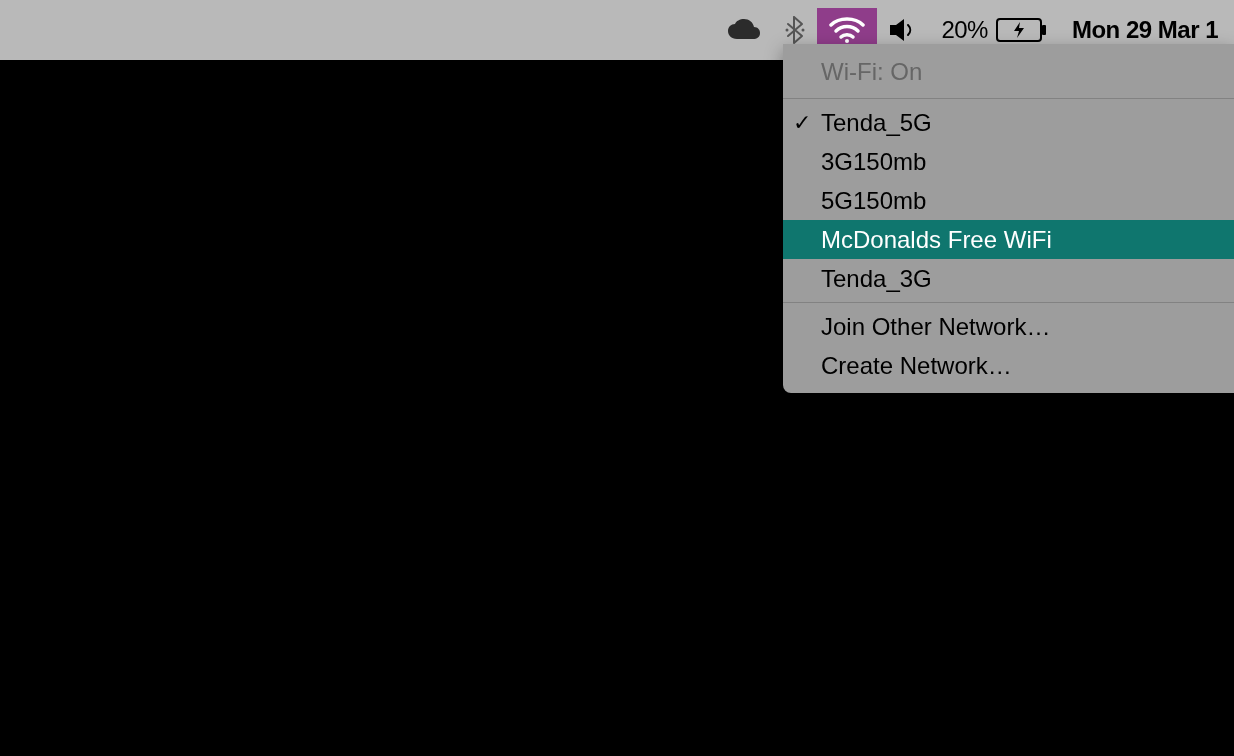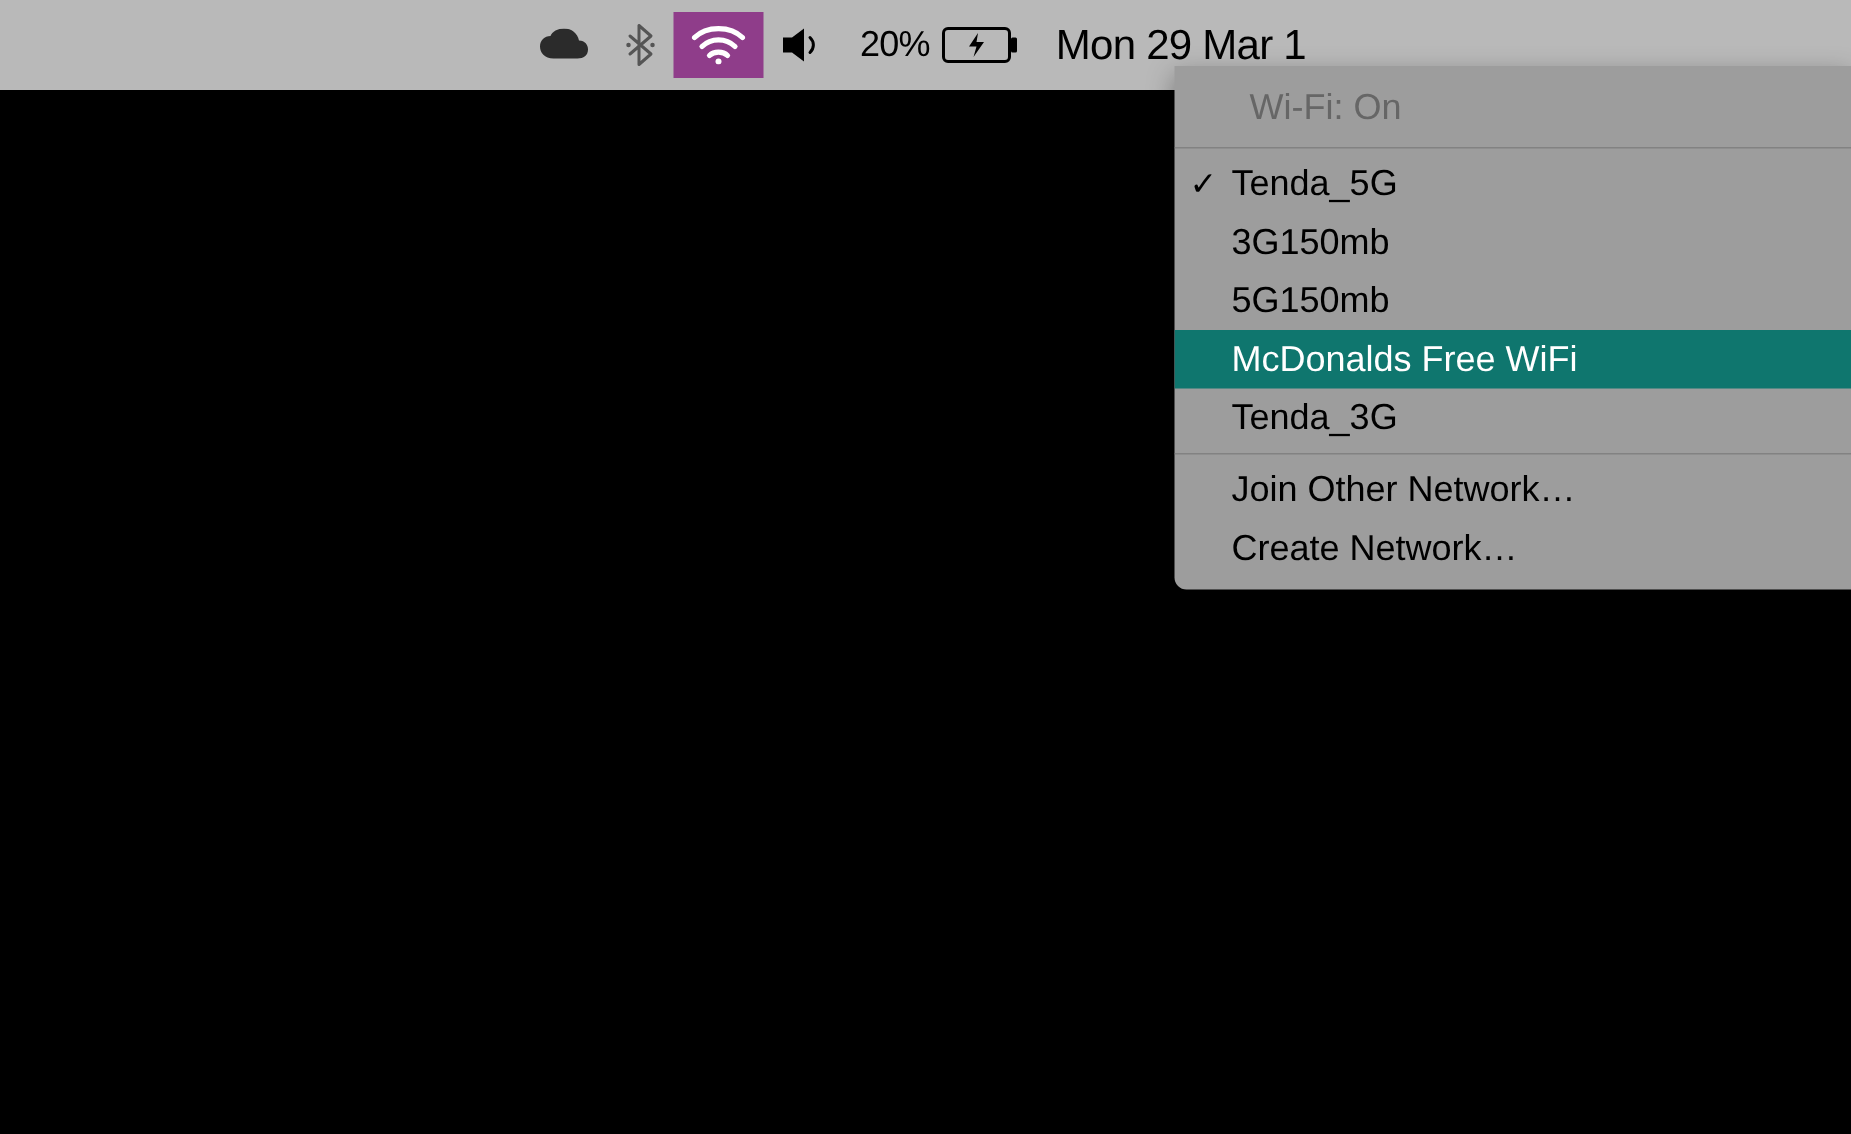--- a/index.html
+++ b/index.html
@@ -13,42 +13,42 @@
       background: #000;
       font-family: -apple-system, "Helvetica Neue", Helvetica, Arial, sans-serif;
       overflow: hidden;
       position: relative;
     }
     .menubar {
       height: 60px;
       background: #b9b9b9;
       display: flex;
       align-items: center;
-      justify-content: center;
+      justify-content: flex-end;
       padding-right: 0;
     }
     .menubar-item {
       height: 44px;
       display: flex;
       align-items: center;
       padding: 0 12px;
       color: #000;
       font-size: 24px;
     }
     .menubar-item.active {
       background: #8f3d8a;
     }
     .battery-pct {
       font-size: 24px;
       font-weight: 400;
       letter-spacing: -0.5px;
     }
     .clock {
-      font-size: 28px;
-      font-weight: 400;
+      font-size: 24px;
+      font-weight: 700;
       padding-right: 4px;
       letter-spacing: -0.5px;
     }
     .dropdown {
       position: absolute;
       top: 44px;
       left: 783px;
       width: 451px;
       background: #9d9d9d;
       border-bottom-left-radius: 8px;
@@ -59,21 +59,20 @@
       height: 39px;
       display: flex;
       align-items: center;
       padding-left: 38px;
       font-size: 24px;
       color: #000;
       position: relative;
     }
     .dropdown-row.header-row {
       height: 44px;
-      margin-left: 12px;
     }
     .dropdown-row.disabled {
       color: #666;
     }
     .dropdown-row.highlight {
       background: #0f766e;
       color: #fff;
     }
     .dropdown-sep {
       height: 1px;

